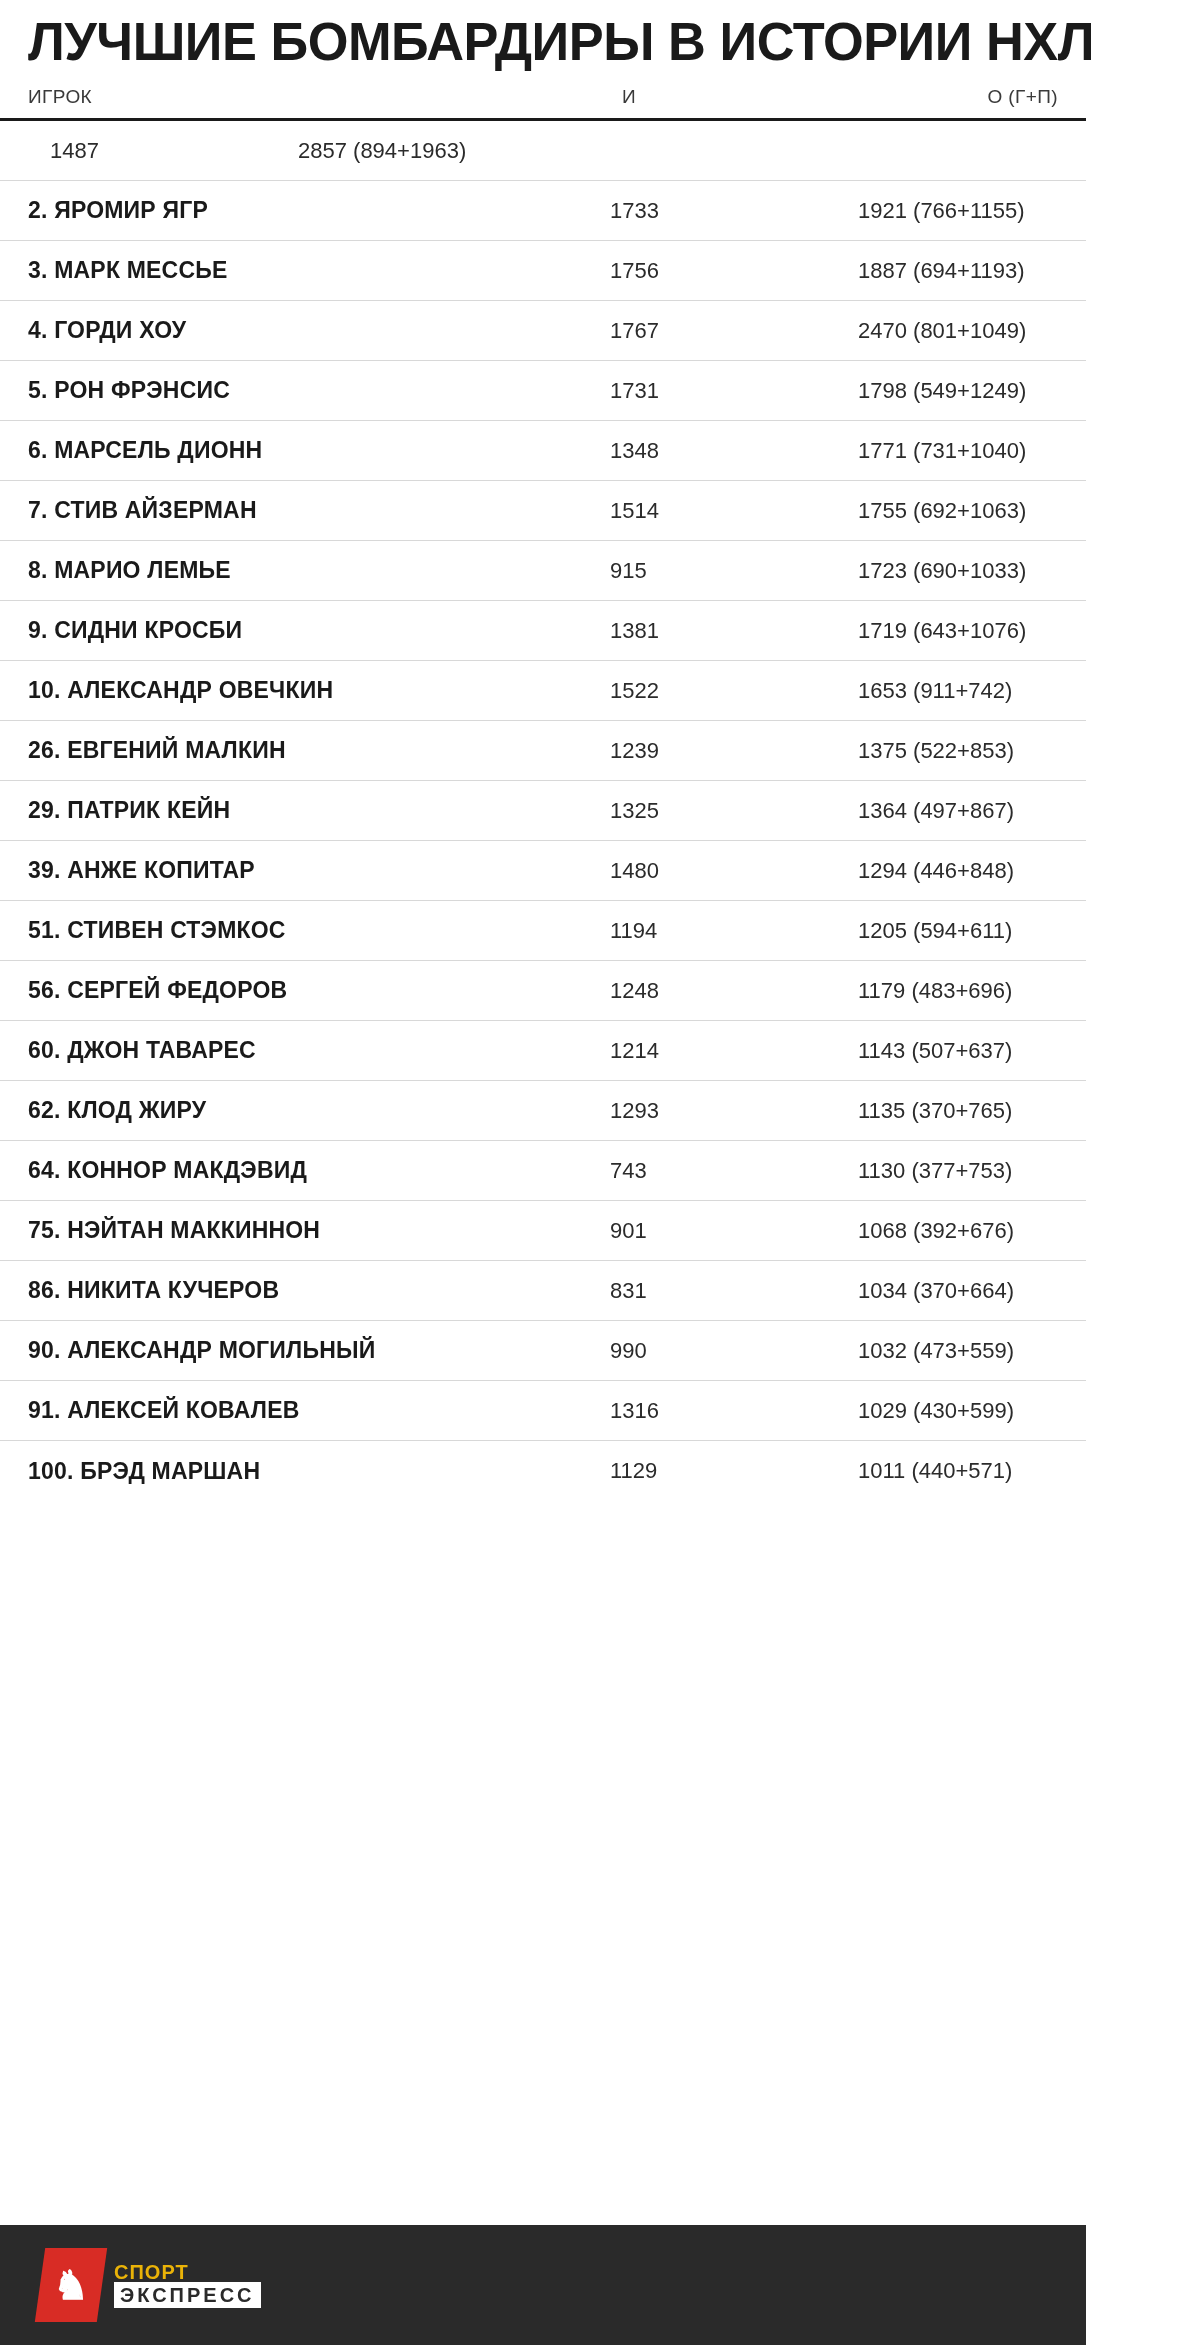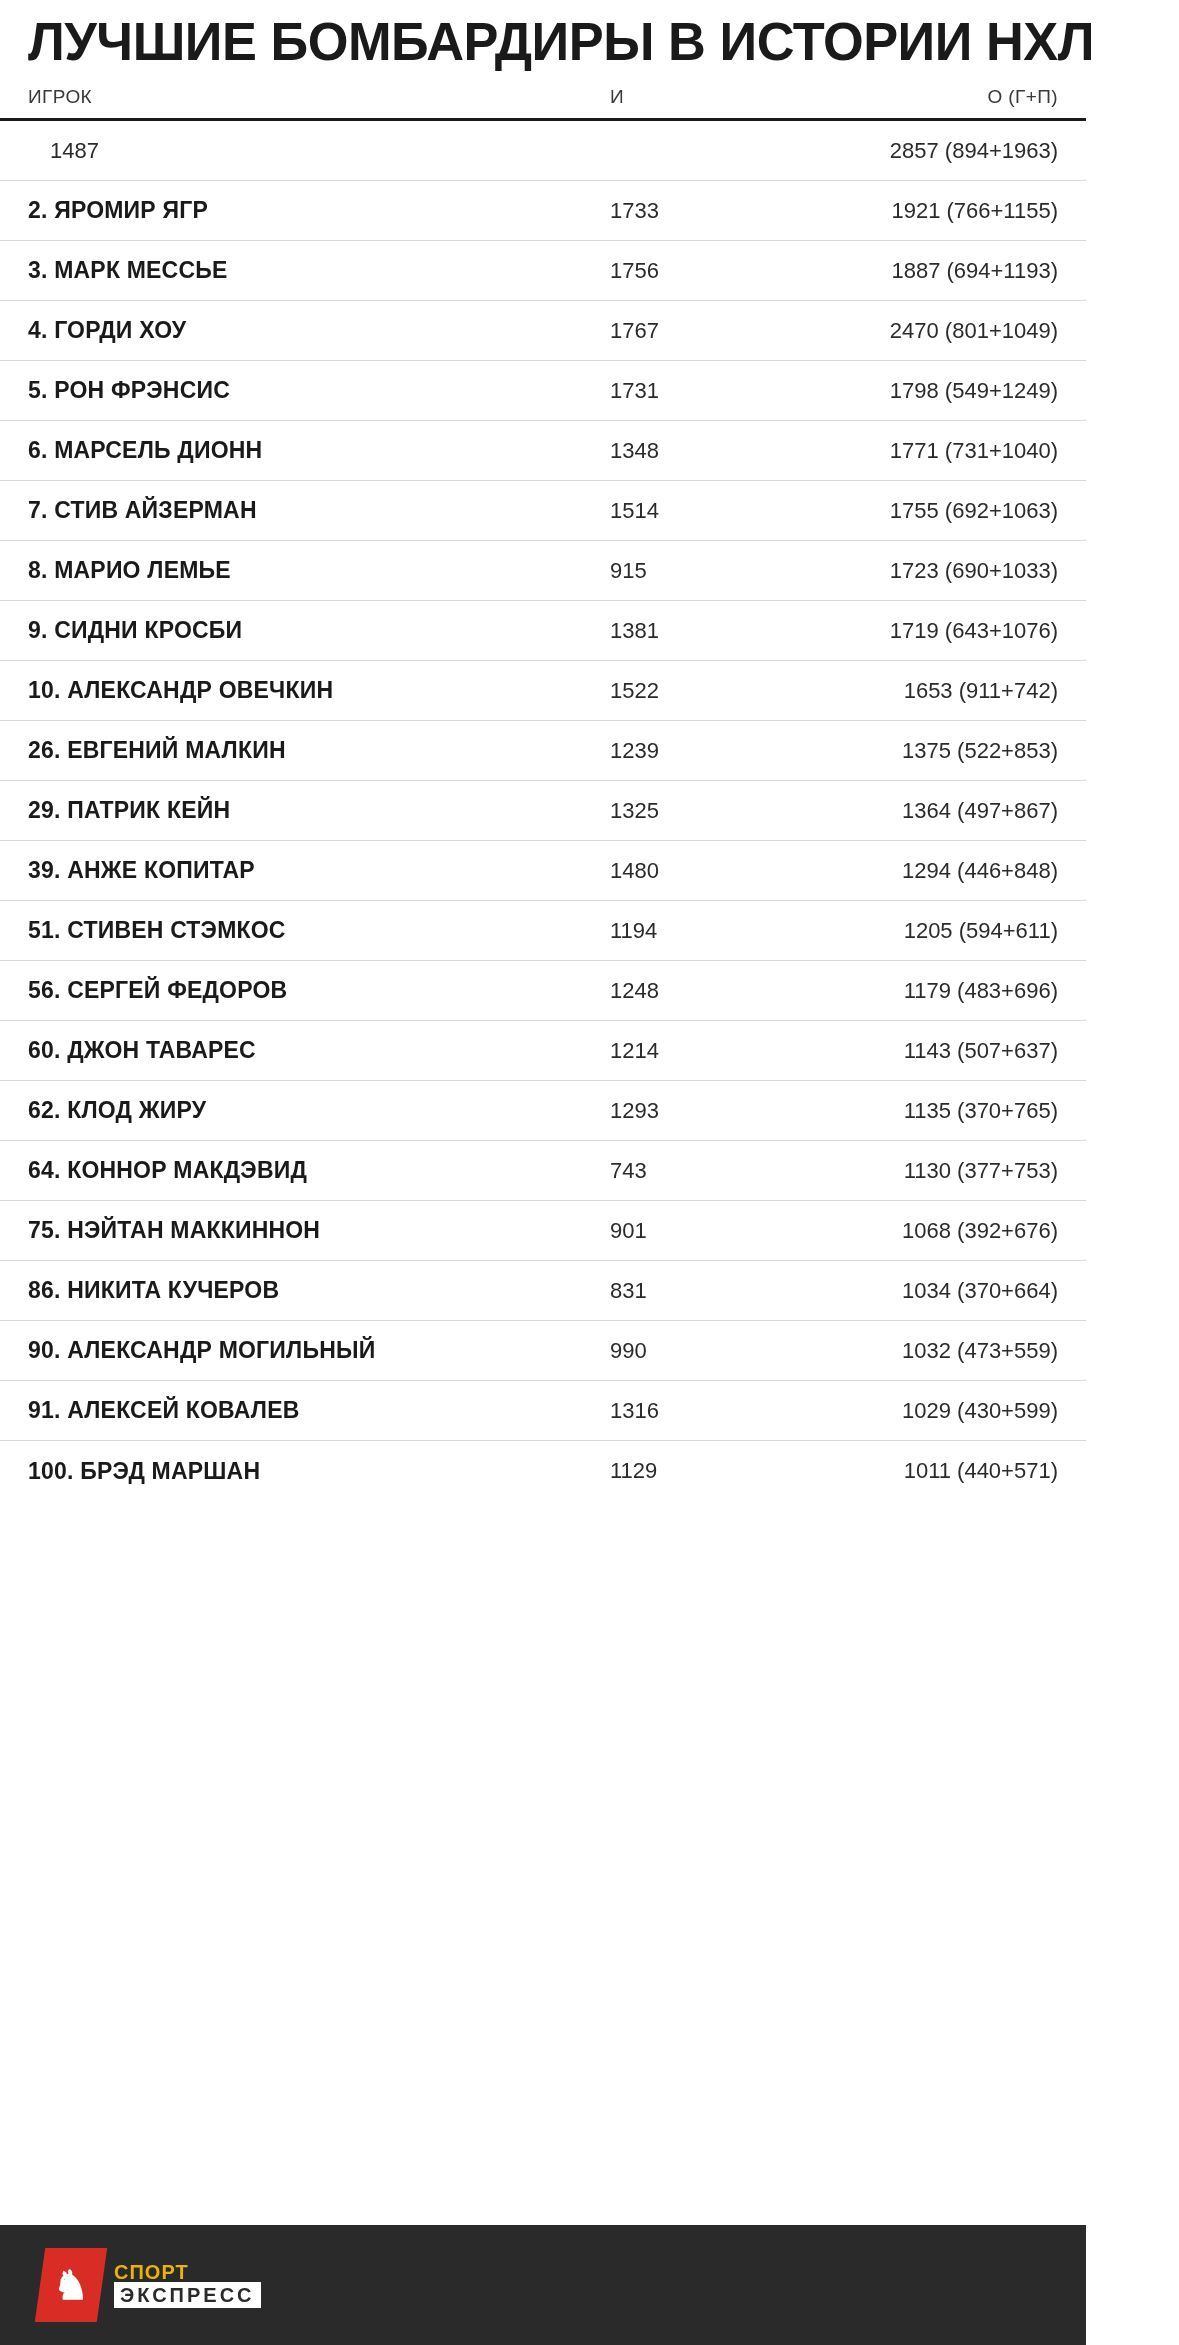--- a/index.html
+++ b/index.html
@@ -33,20 +33,21 @@
     transform-origin: left center;
     white-space: nowrap;
   }
 
   
   .col-head {
     display: flex;
     align-items: flex-end;
     padding: 6px 28px 10px 28px;
     border-bottom: 3px solid #1a1a1a;
+    gap: 12px;
   }
   .col-head .c {
     font-size: 19px;
     letter-spacing: 0.4px;
     color: #3a3a3a;
     text-transform: uppercase;
     font-weight: 400;
   }
   .c-player { flex: 0 0 560px; text-align: left; }
   .c-games  { flex: 0 0 270px; text-align: left; padding-left: 22px;}
@@ -75,21 +76,20 @@
   }
   .r-games {
     flex: 0 0 270px;
     padding-left: 22px;
     font-size: 22px;
     color: #2b2b2b;
     font-weight: 400;
   }
   .r-points {
     flex: 1 1 auto;
-    text-align: right;
     font-size: 22px;
     color: #2b2b2b;
     font-weight: 400;
   }
 
   
   .footer {
     height: 120px;
     background: #2a2a2a;
     display: flex;

